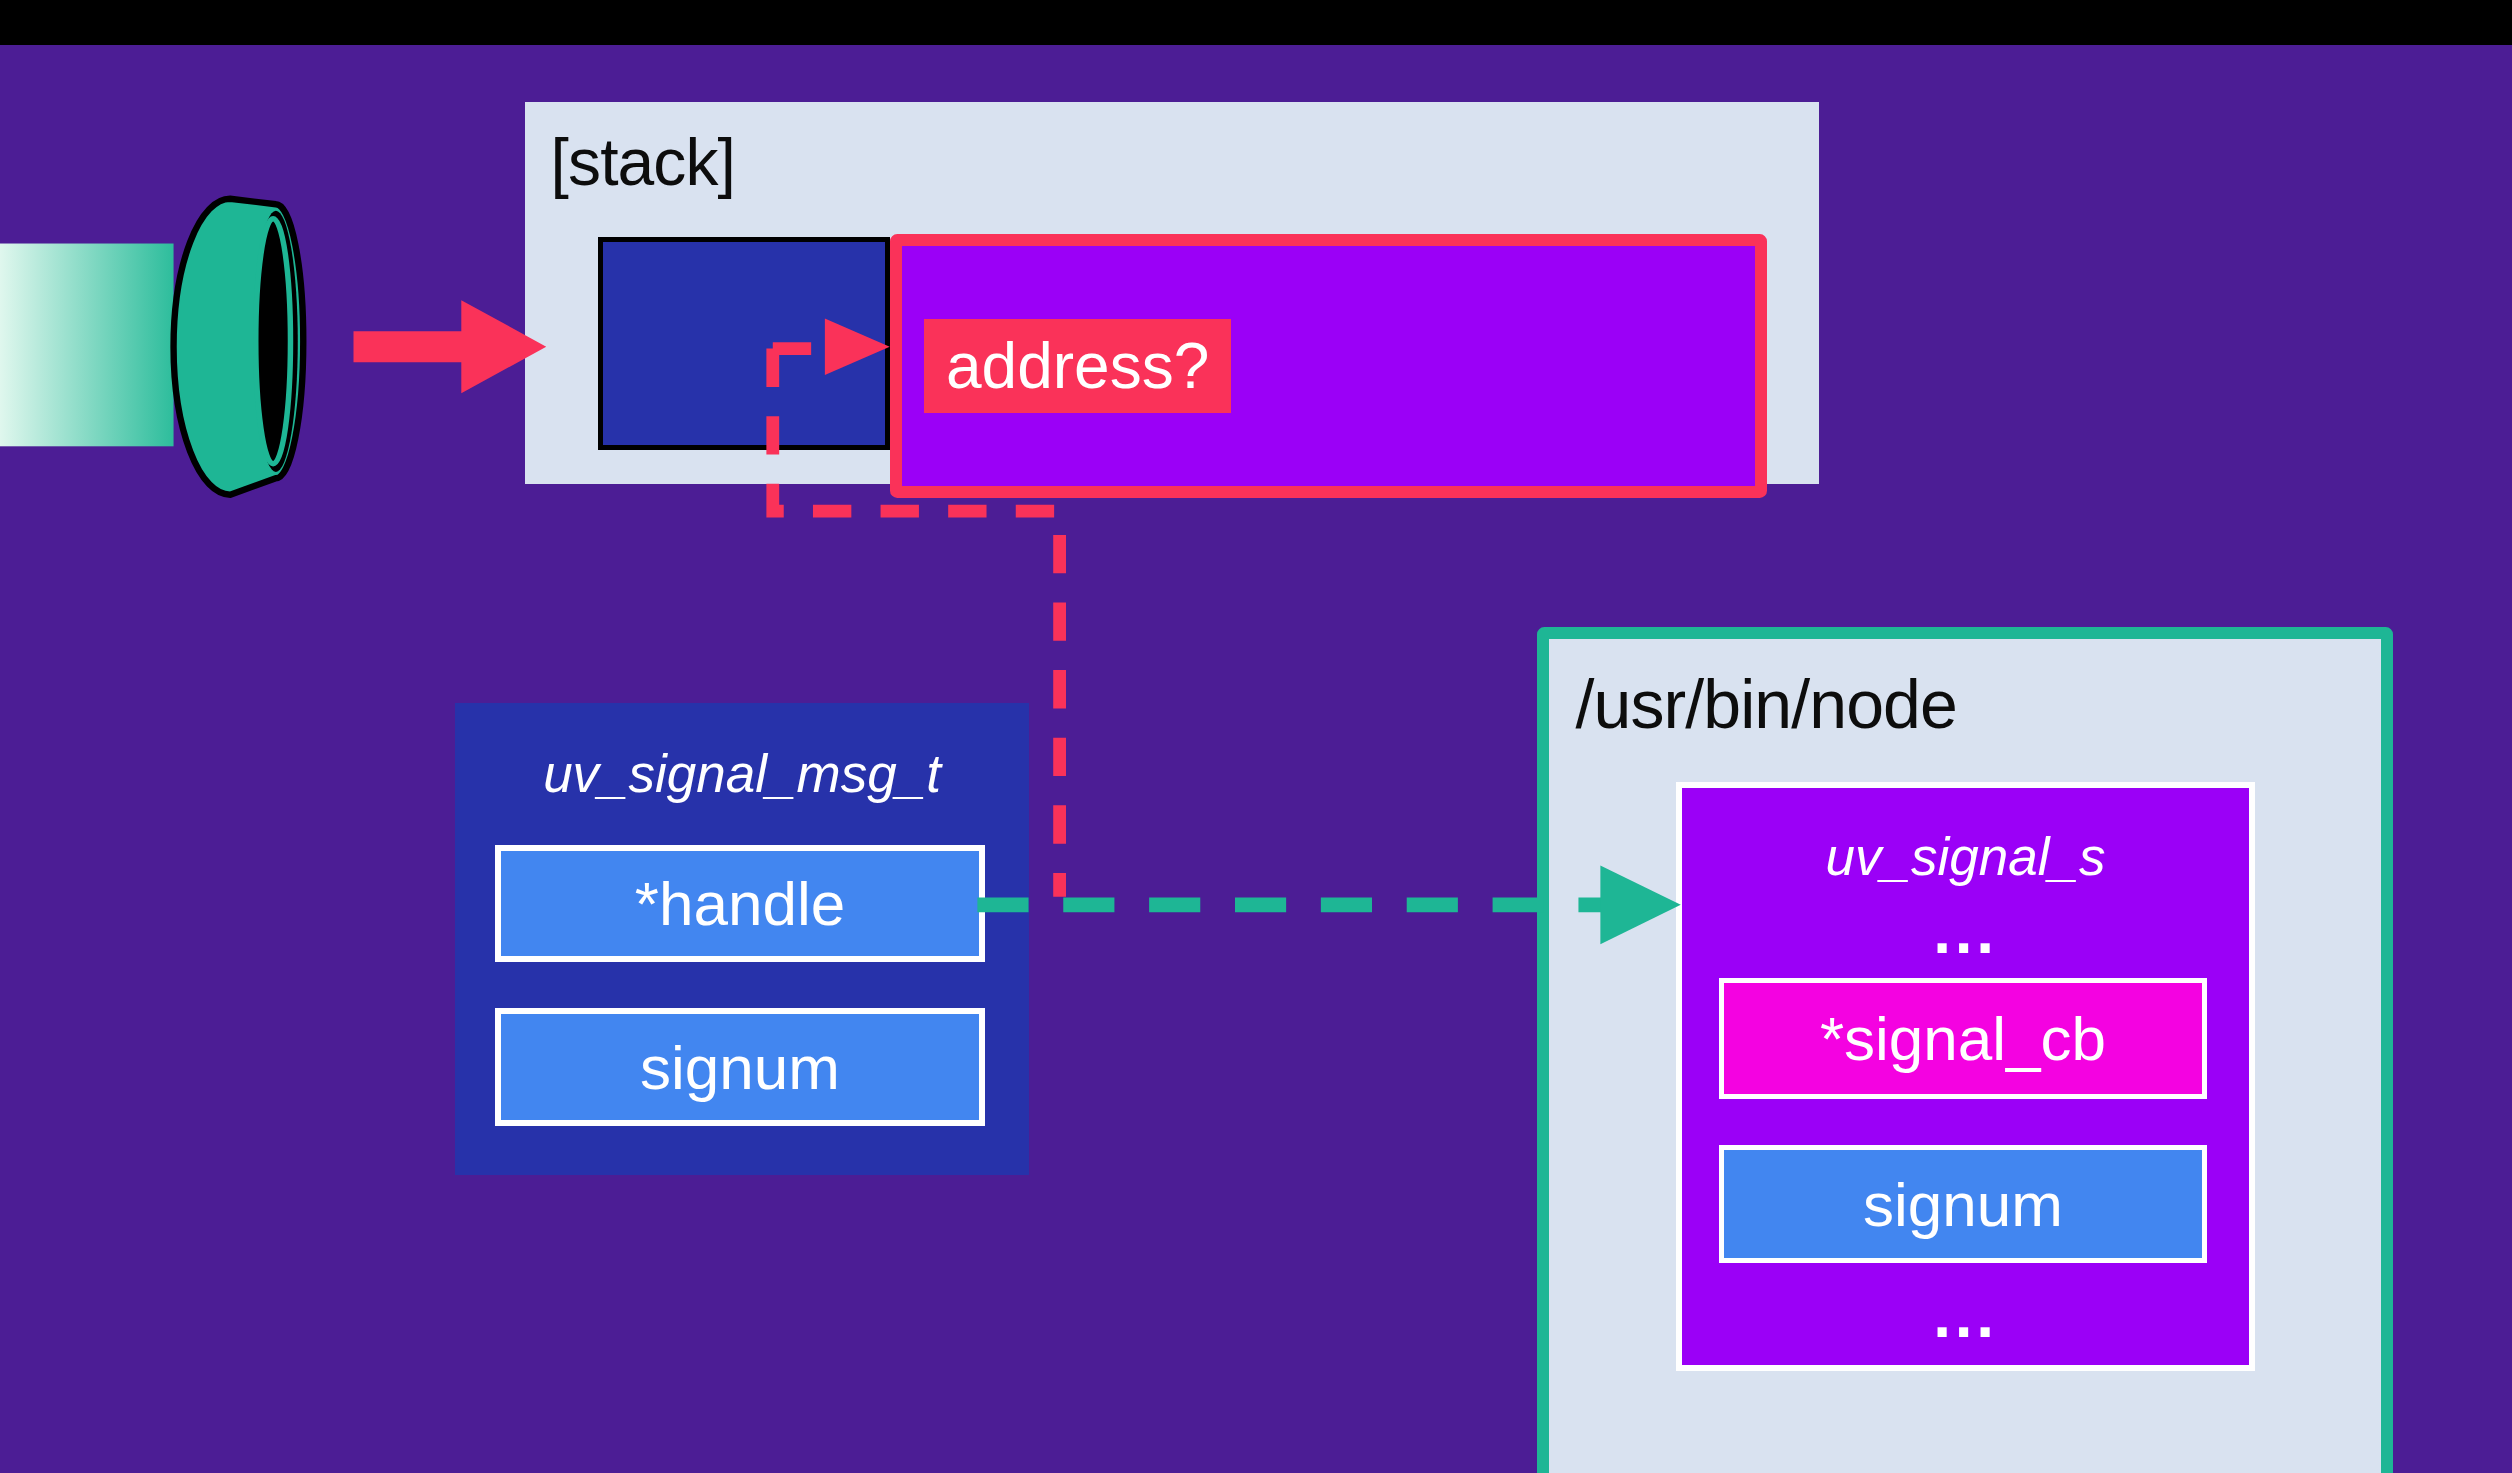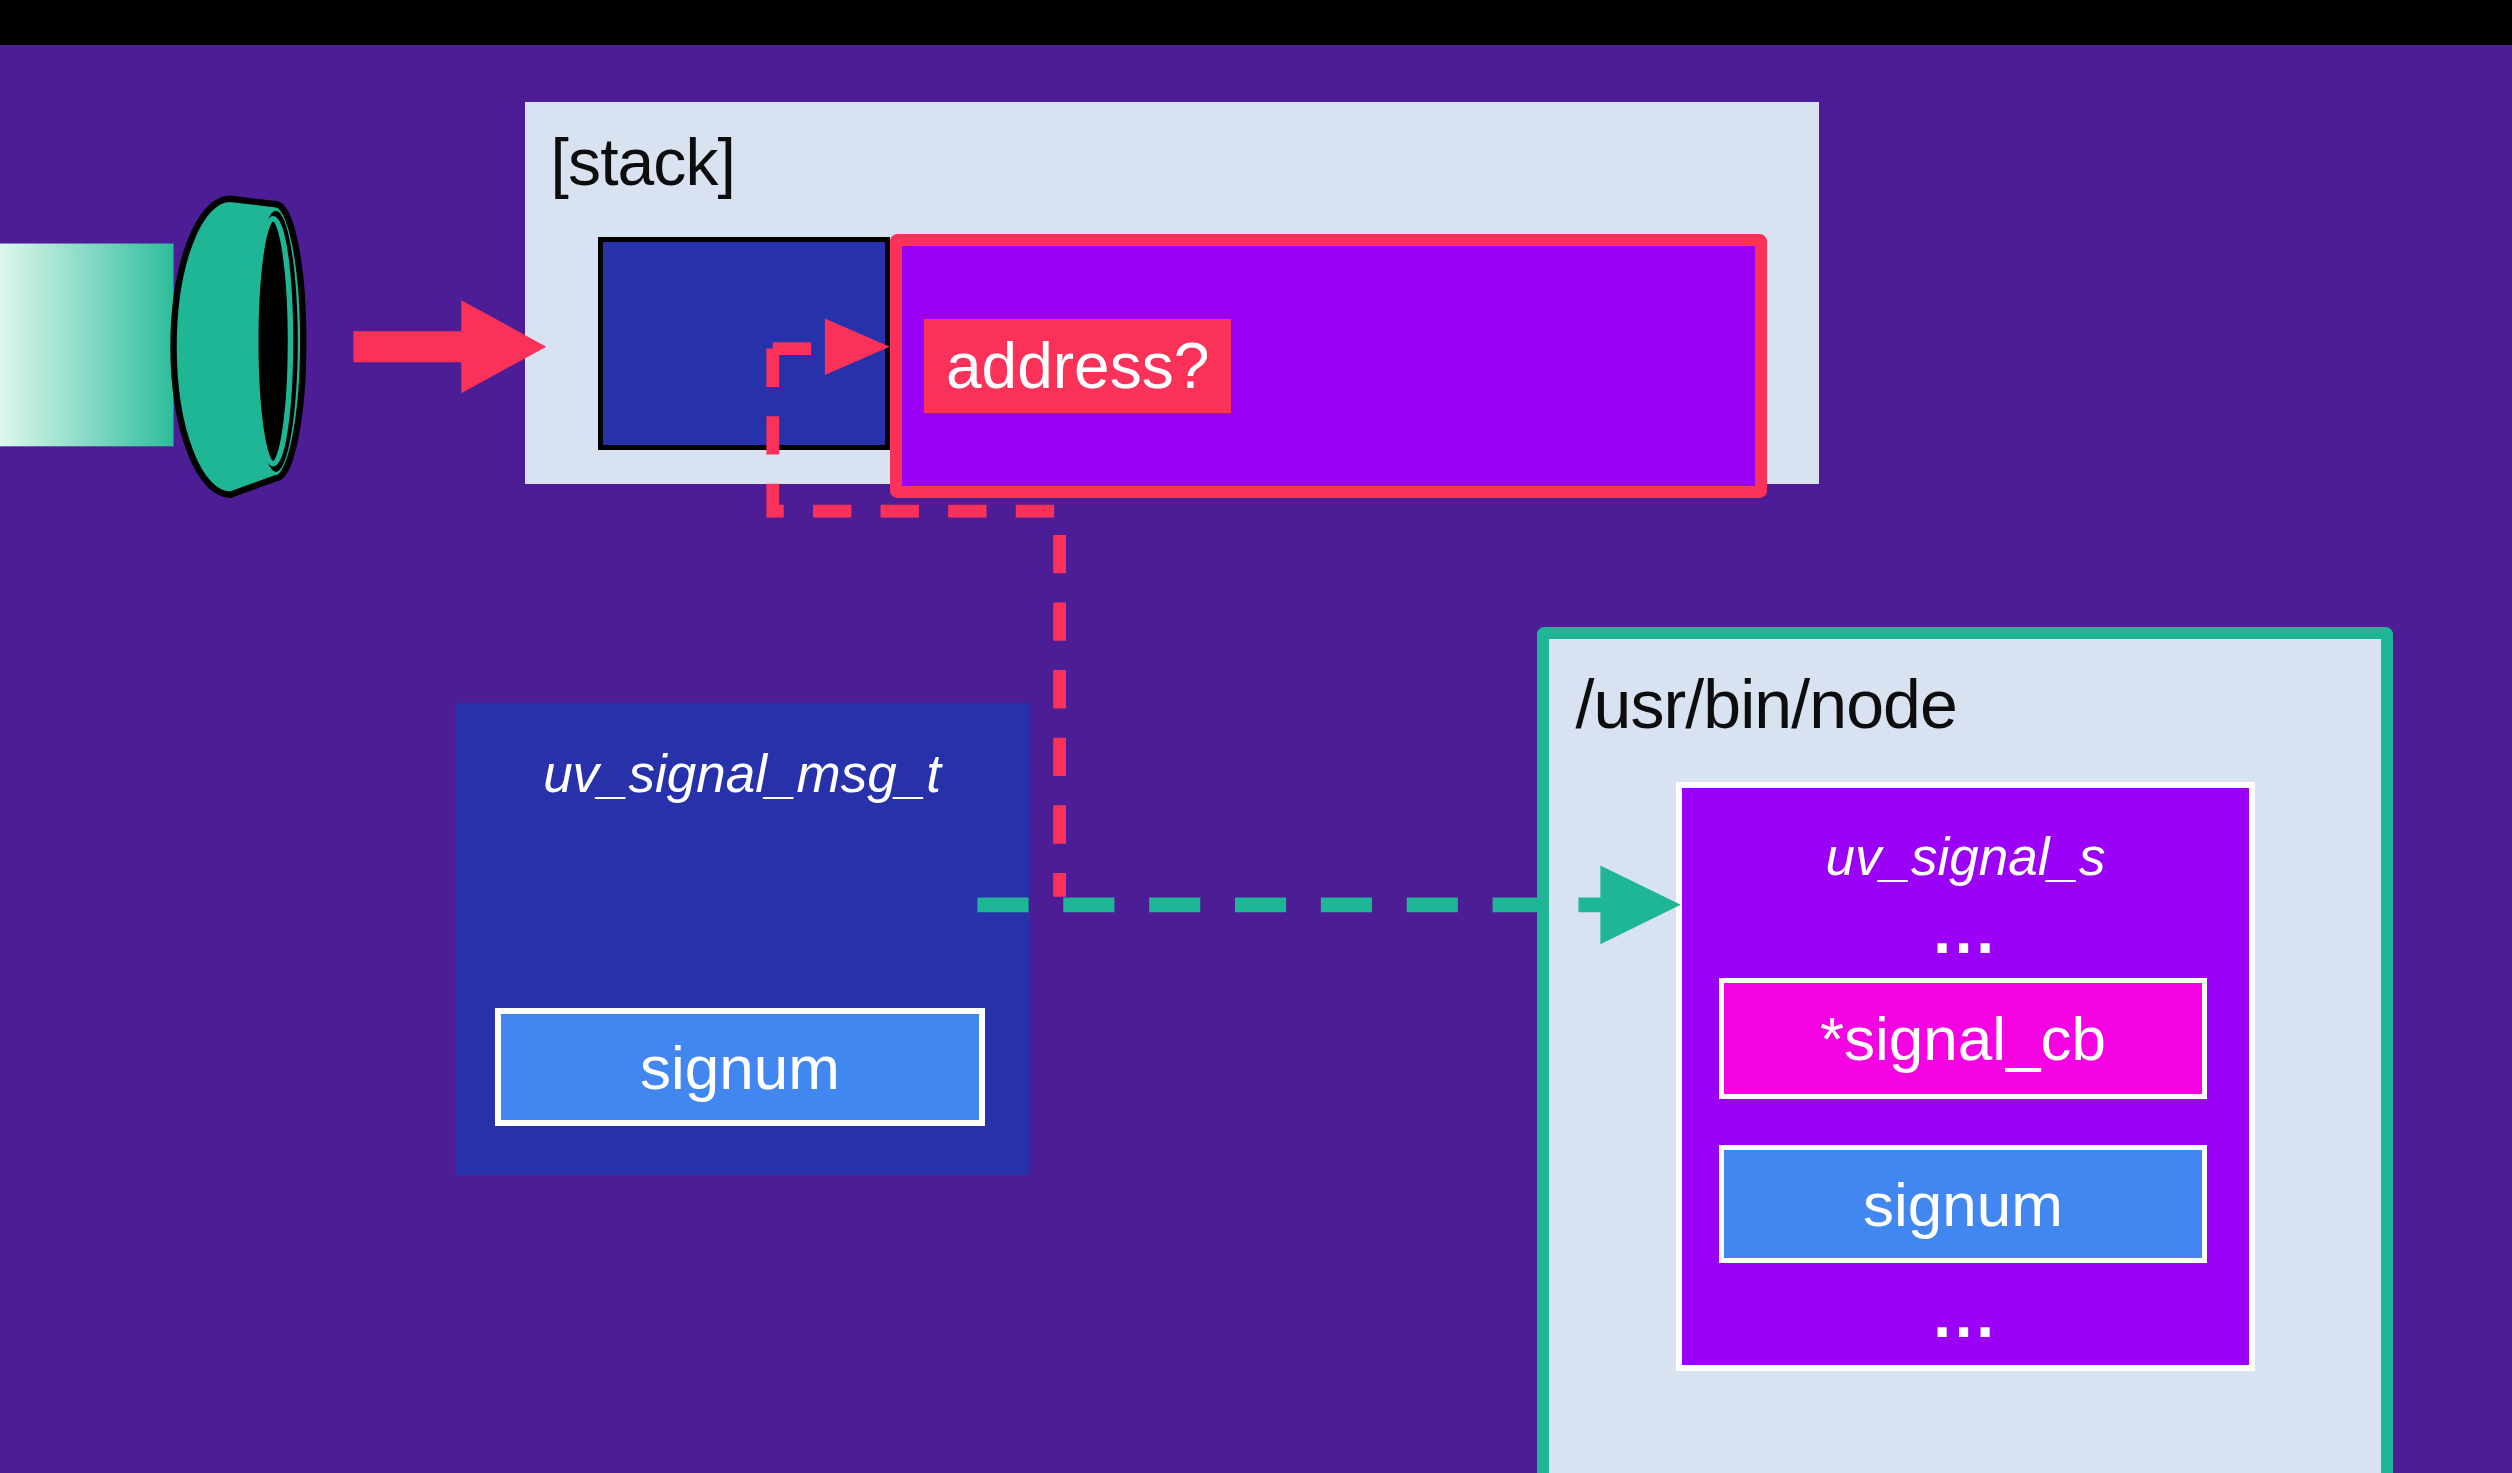--- a/index.html
+++ b/index.html
@@ -54,20 +54,21 @@
   <div class="stack-panel">
     <div class="panel-title stack-title">[stack]</div>
     <div class="navy-frame"></div>
     <div class="purple-frame">
       <span class="addr-q">address?</span>
     </div>
   </div>
 
   <div class="msg-box">
     <div class="struct-title msg-title">uv_signal_msg_t</div>
+    <div class="field handle-field">*handle</div>
     <div class="field signum-field">signum</div>
   </div>
 
 
   <div class="node-panel">
     <div class="panel-title node-title">/usr/bin/node</div>
     <div class="struct-box">
       <div class="struct-title uv-signal-title">uv_signal_s</div>
       <div class="ellipsis ellipsis-top">...</div>
       <div class="field signal-cb-field">*signal_cb</div>

